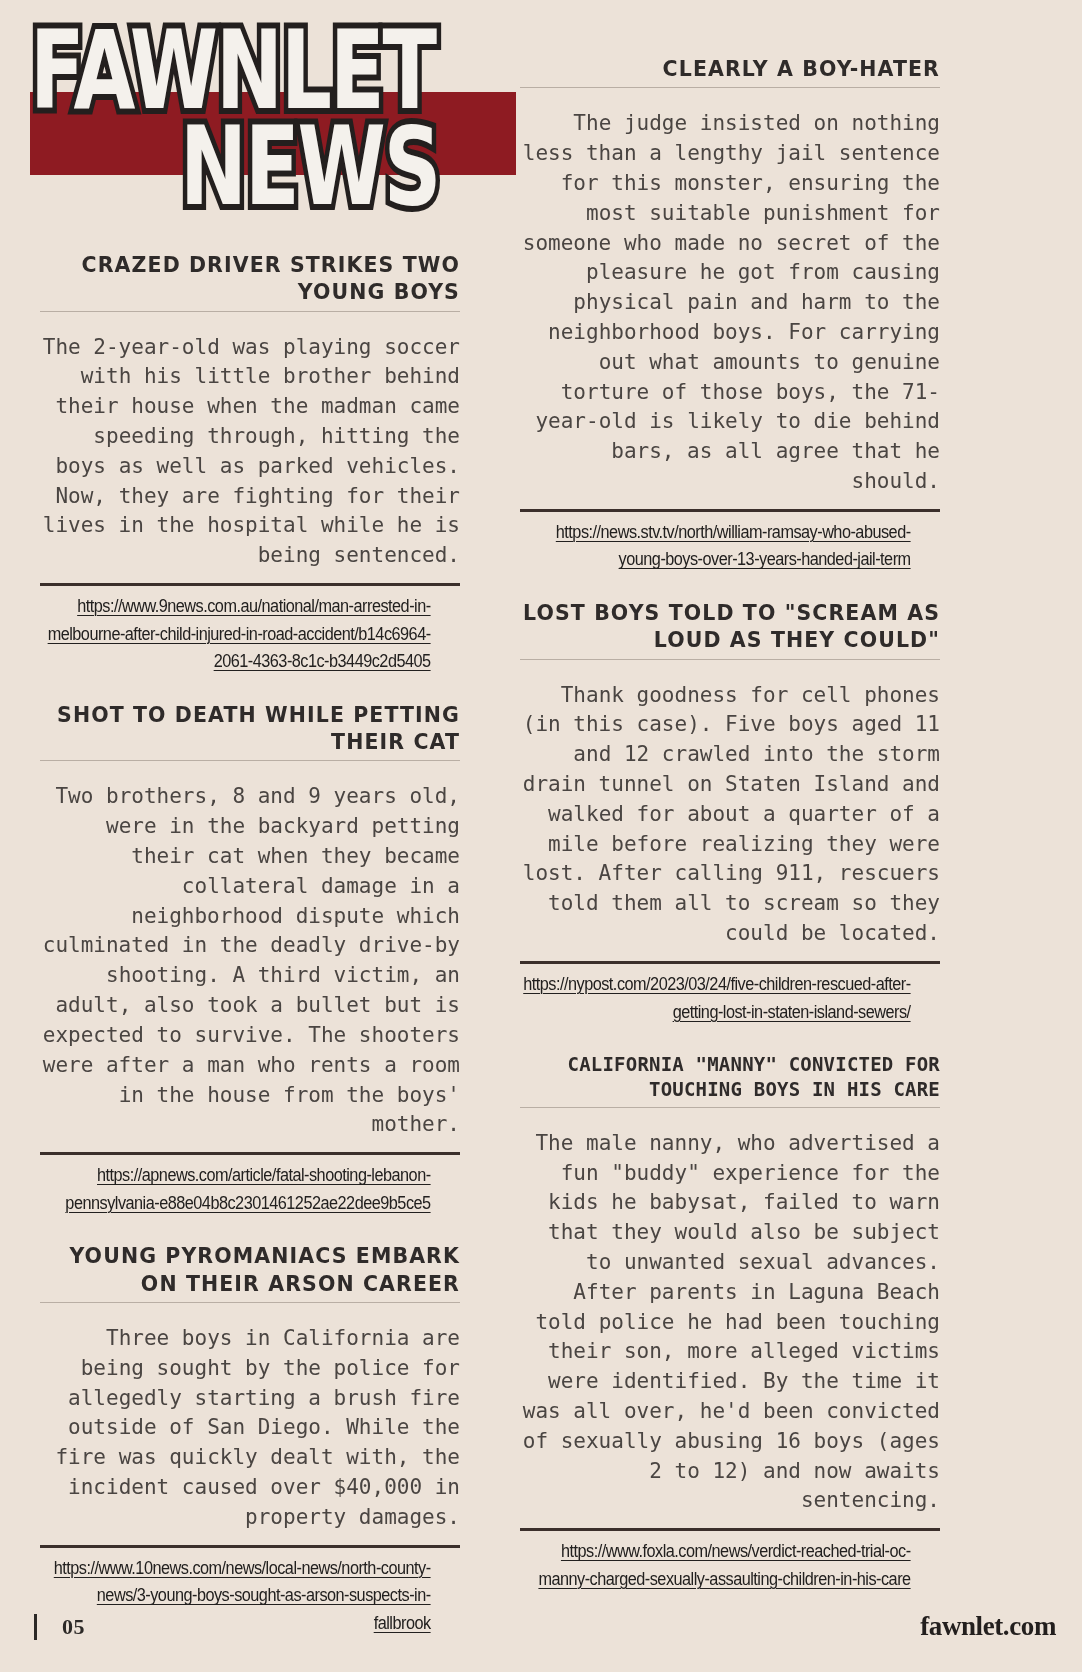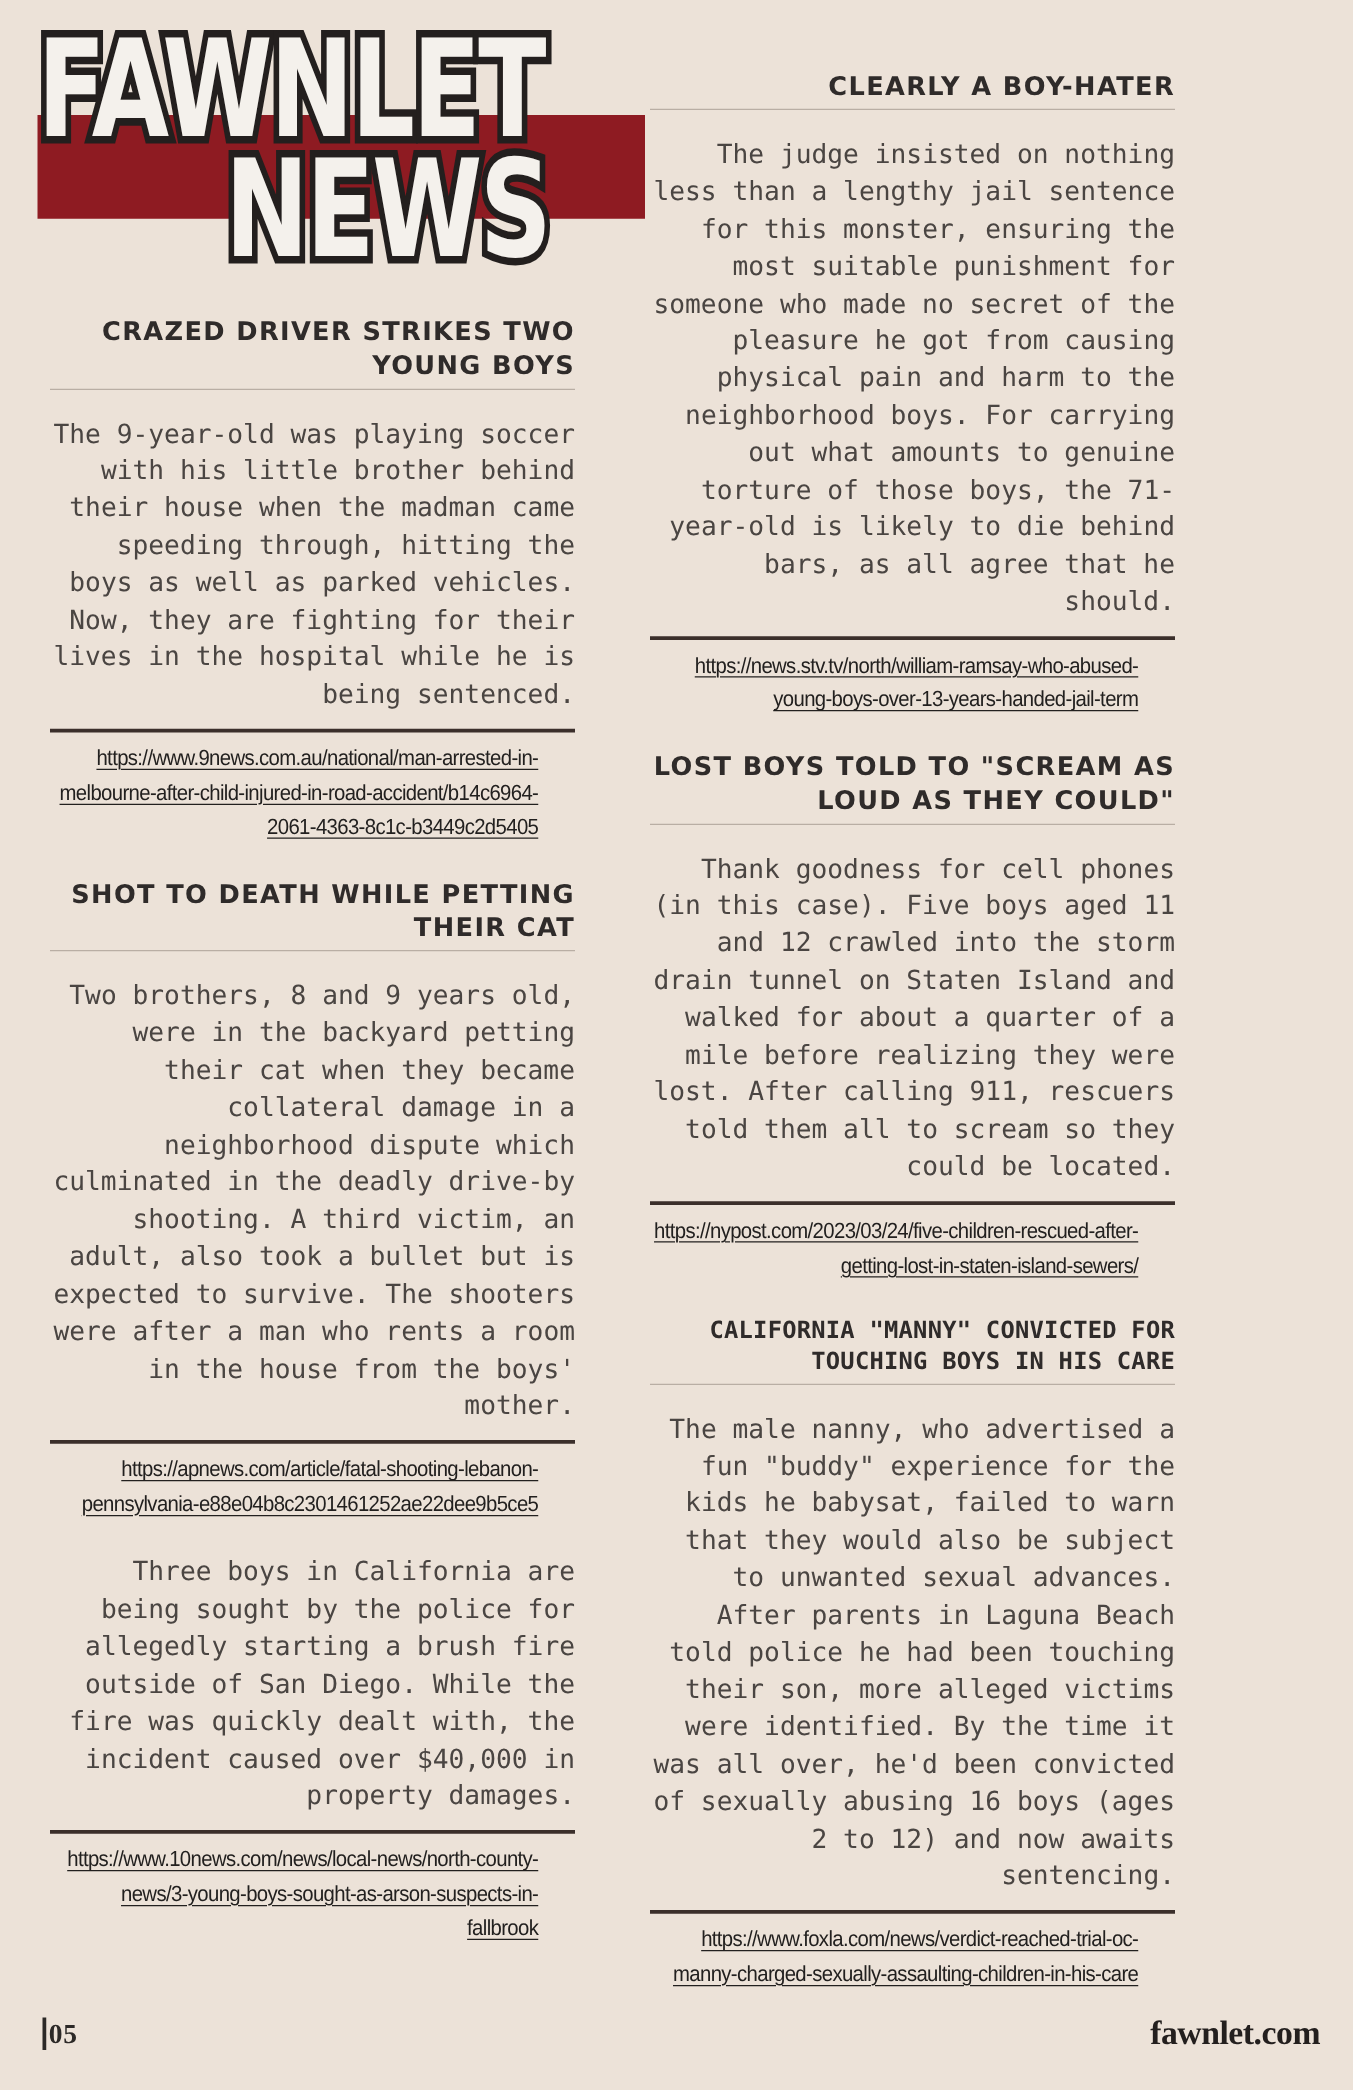--- a/index.html
+++ b/index.html
@@ -144,21 +144,21 @@
     position: absolute;
     left: 34px;
     bottom: 32px;
     font-family: "Liberation Serif", serif;
     font-weight: bold;
     font-size: 22px;
     color: #2c2927;
     letter-spacing: 0.5px;
     display: flex;
     align-items: center;
-    gap: 2px;
+    gap: 25px;
   }
   .footer-bar {
     display: inline-block;
     width: 3px;
     height: 26px;
     background: #2c2927;
   }
   .footer-site {
     position: absolute;
     right: 26px;
@@ -182,33 +182,34 @@
       <div class="logo-line logo-line-2">News</div>
     </div>
   </div>
 
   <div class="columns">
 
     <div class="col col-left">
 
       <div class="article">
         <h2 class="headline">CRAZED DRIVER STRIKES TWO YOUNG BOYS</h2>
-        <p class="body-text">The 9-year-old was playing soccer with his little brother behind their house when the madman came speeding through, hitting the boys as well as parked vehicles. Now, they are fighting for their lives in the hospital while he is being sentenced.</p>
+        <p class="body-text">The 2-year-old was playing soccer with his little brother behind their house when the madman came speeding through, hitting the boys as well as parked vehicles. Now, they are fighting for their lives in the hospital while he is being sentenced.</p>
         <hr class="source-rule">
         <a class="source-url" href="#">https://www.9news.com.au/national/man-arrested-in-melbourne-after-child-injured-in-road-accident/b14c6964-2061-4363-8c1c-b3449c2d5405</a>
       </div>
 
       <div class="article">
         <h2 class="headline">SHOT TO DEATH WHILE PETTING THEIR CAT</h2>
         <p class="body-text">Two brothers, 8 and 9 years old, were in the backyard petting their cat when they became collateral damage in a neighborhood dispute which culminated in the deadly drive-by shooting. A third victim, an adult, also took a bullet but is expected to survive. The shooters were after a man who rents a room in the house from the boys' mother.</p>
         <hr class="source-rule">
         <a class="source-url" href="#">https://apnews.com/article/fatal-shooting-lebanon-pennsylvania-e88e04b8c2301461252ae22dee9b5ce5 </a>
       </div>
 
       <div class="article">
+        <h2 class="headline">YOUNG PYROMANIACS EMBARK ON THEIR ARSON CAREER</h2>
         <p class="body-text">Three boys in California are being sought by the police for allegedly starting a brush fire outside of San Diego. While the fire was quickly dealt with, the incident caused over $40,000 in property damages.</p>
         <hr class="source-rule">
         <a class="source-url" href="#">https://www.10news.com/news/local-news/north-county-news/3-young-boys-sought-as-arson-suspects-in-fallbrook</a>
       </div>
 
     </div>
 
     <div class="col col-right">
 
       <div class="article">

